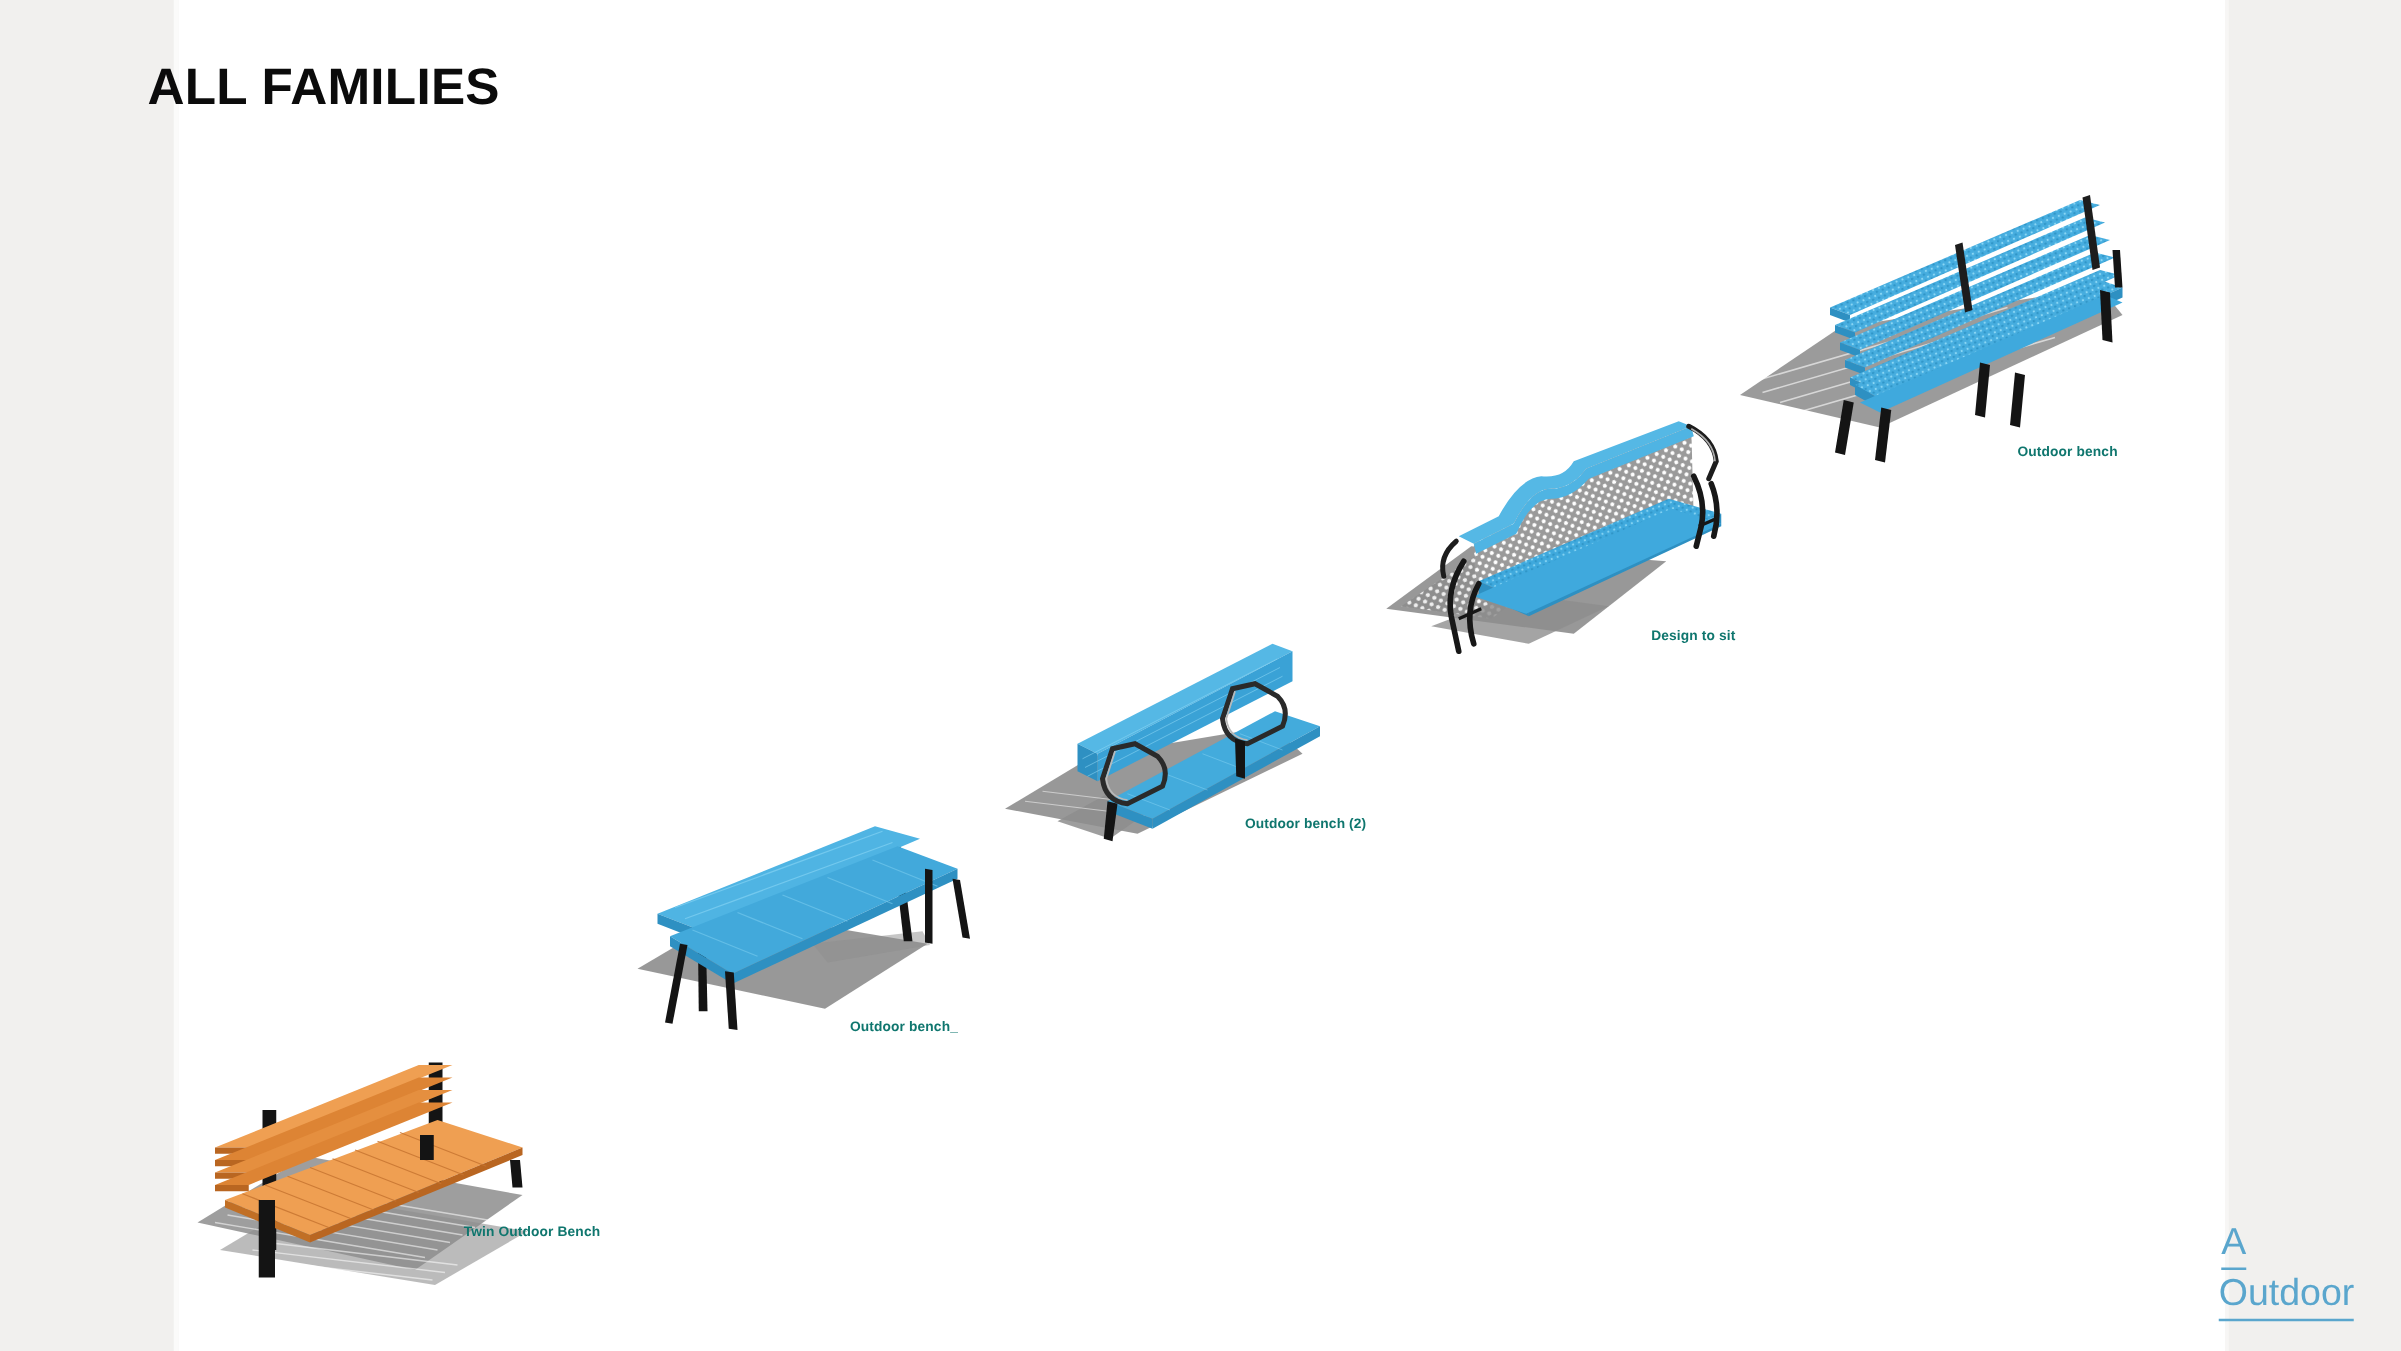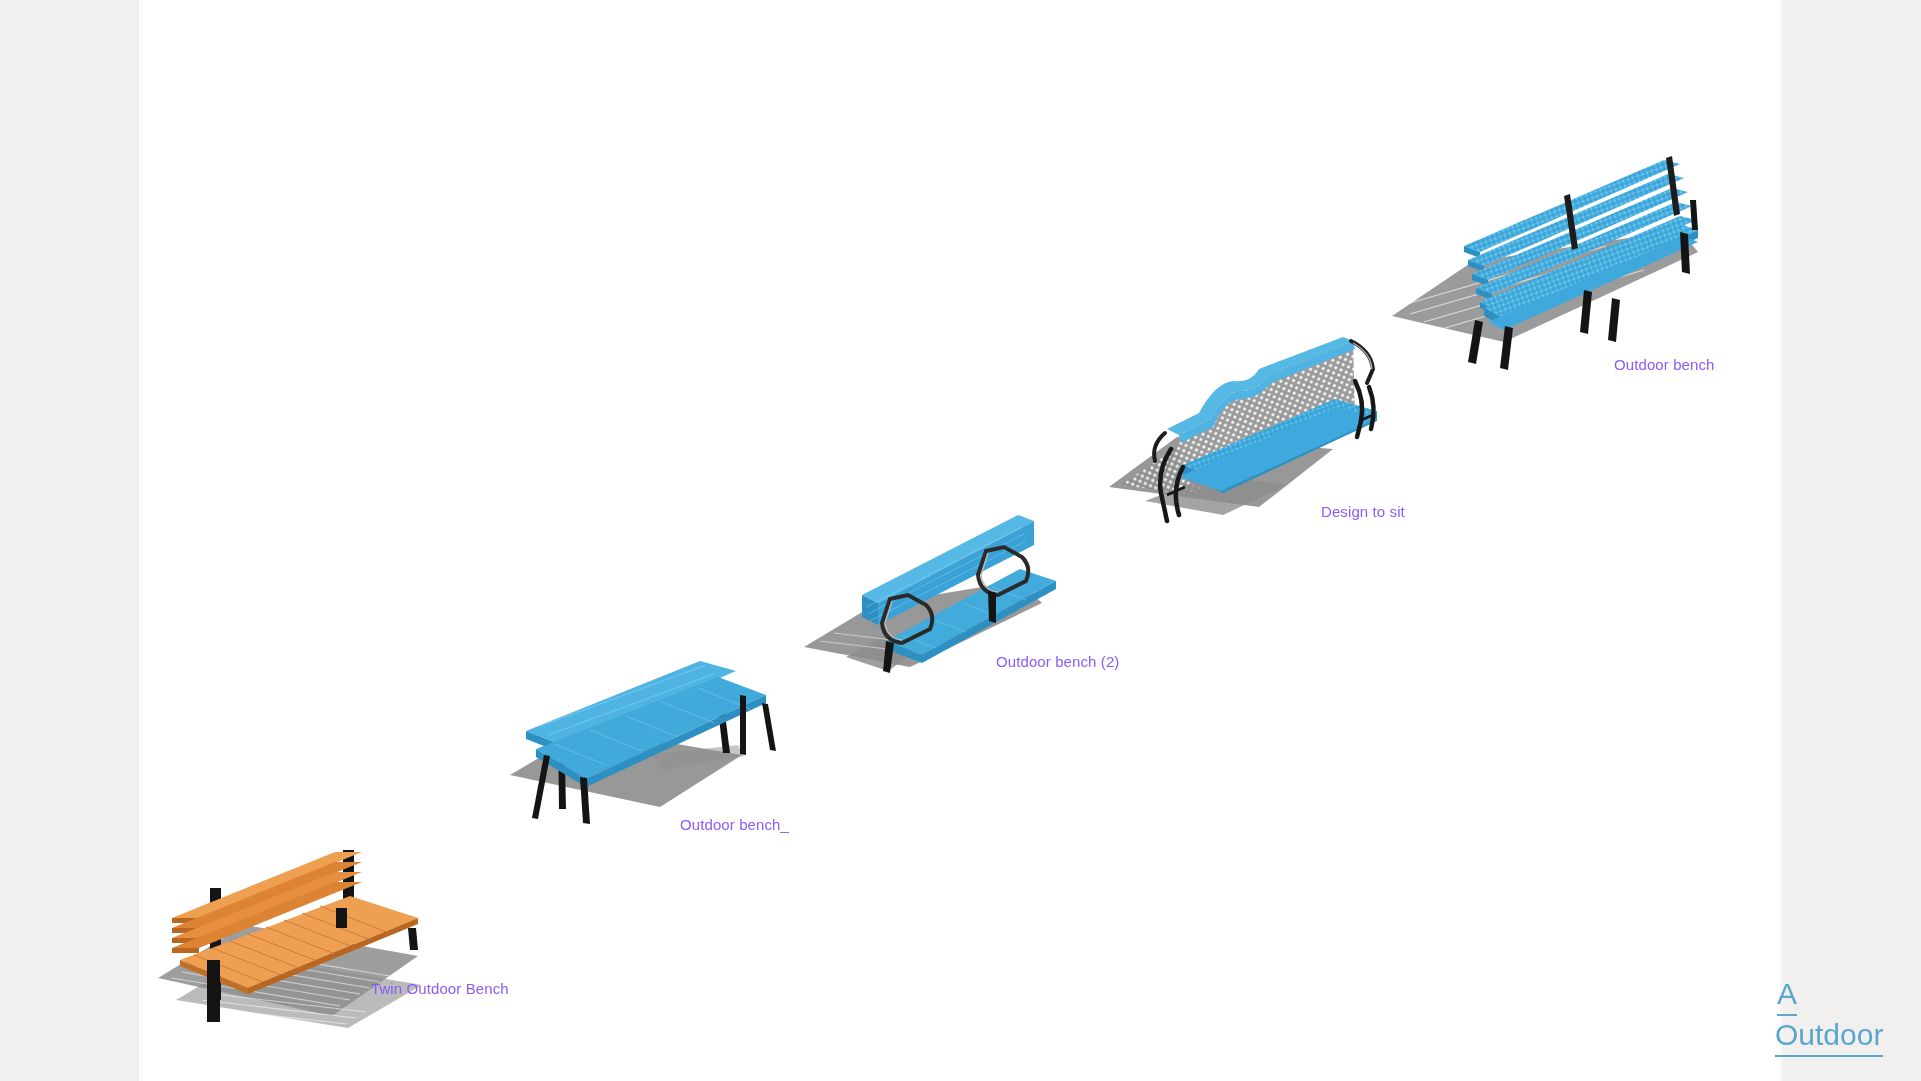--- a/index.html
+++ b/index.html
@@ -47,23 +47,23 @@
     left: 118px;
     top: 46px;
     font-size: 41px;
     font-weight: bold;
     letter-spacing: 0.2px;
     color: #0b0b0b;
     white-space: nowrap;
   }
   .bench-label {
     position: absolute;
-    font-size: 15px;
-    font-weight: normal;
-    color: #8b5cf6;
+    font-size: 11px;
+    font-weight: bold;
+    color: #0f766e;
     white-space: nowrap;
     letter-spacing: 0.1px;
   }
   .bench-fig {
     position: absolute;
   }
   #logo {
     position: absolute;
     left: 1775px;
     top: 975px;
@@ -84,20 +84,21 @@
 </style>
 </head>
 <body>
 
 <div id="screen">
 
   <div id="sheet-edge-left"></div>
   <div id="sheet"></div>
   <div id="sheet-edge-right"></div>
 
+  <div id="page-title">ALL FAMILIES</div>
 
   <div class="bench-fig" style="left:150px; top:810px; width:300px; height:220px;">
     <svg width="300" height="220" viewBox="0 0 300 220">
 
       <g>
         <polygon points="8,168 95,115 268,146 182,206" fill="#8d8d8d" opacity="0.85"></polygon>
         <polygon points="26,190 100,146 272,175 198,218" fill="#8d8d8d" opacity="0.6"></polygon>
         <g stroke="#ffffff" stroke-width="1.1" opacity="0.55">
           <line x1="22" y1="168" x2="190" y2="196"></line>
           <line x1="32" y1="162" x2="200" y2="190"></line>

